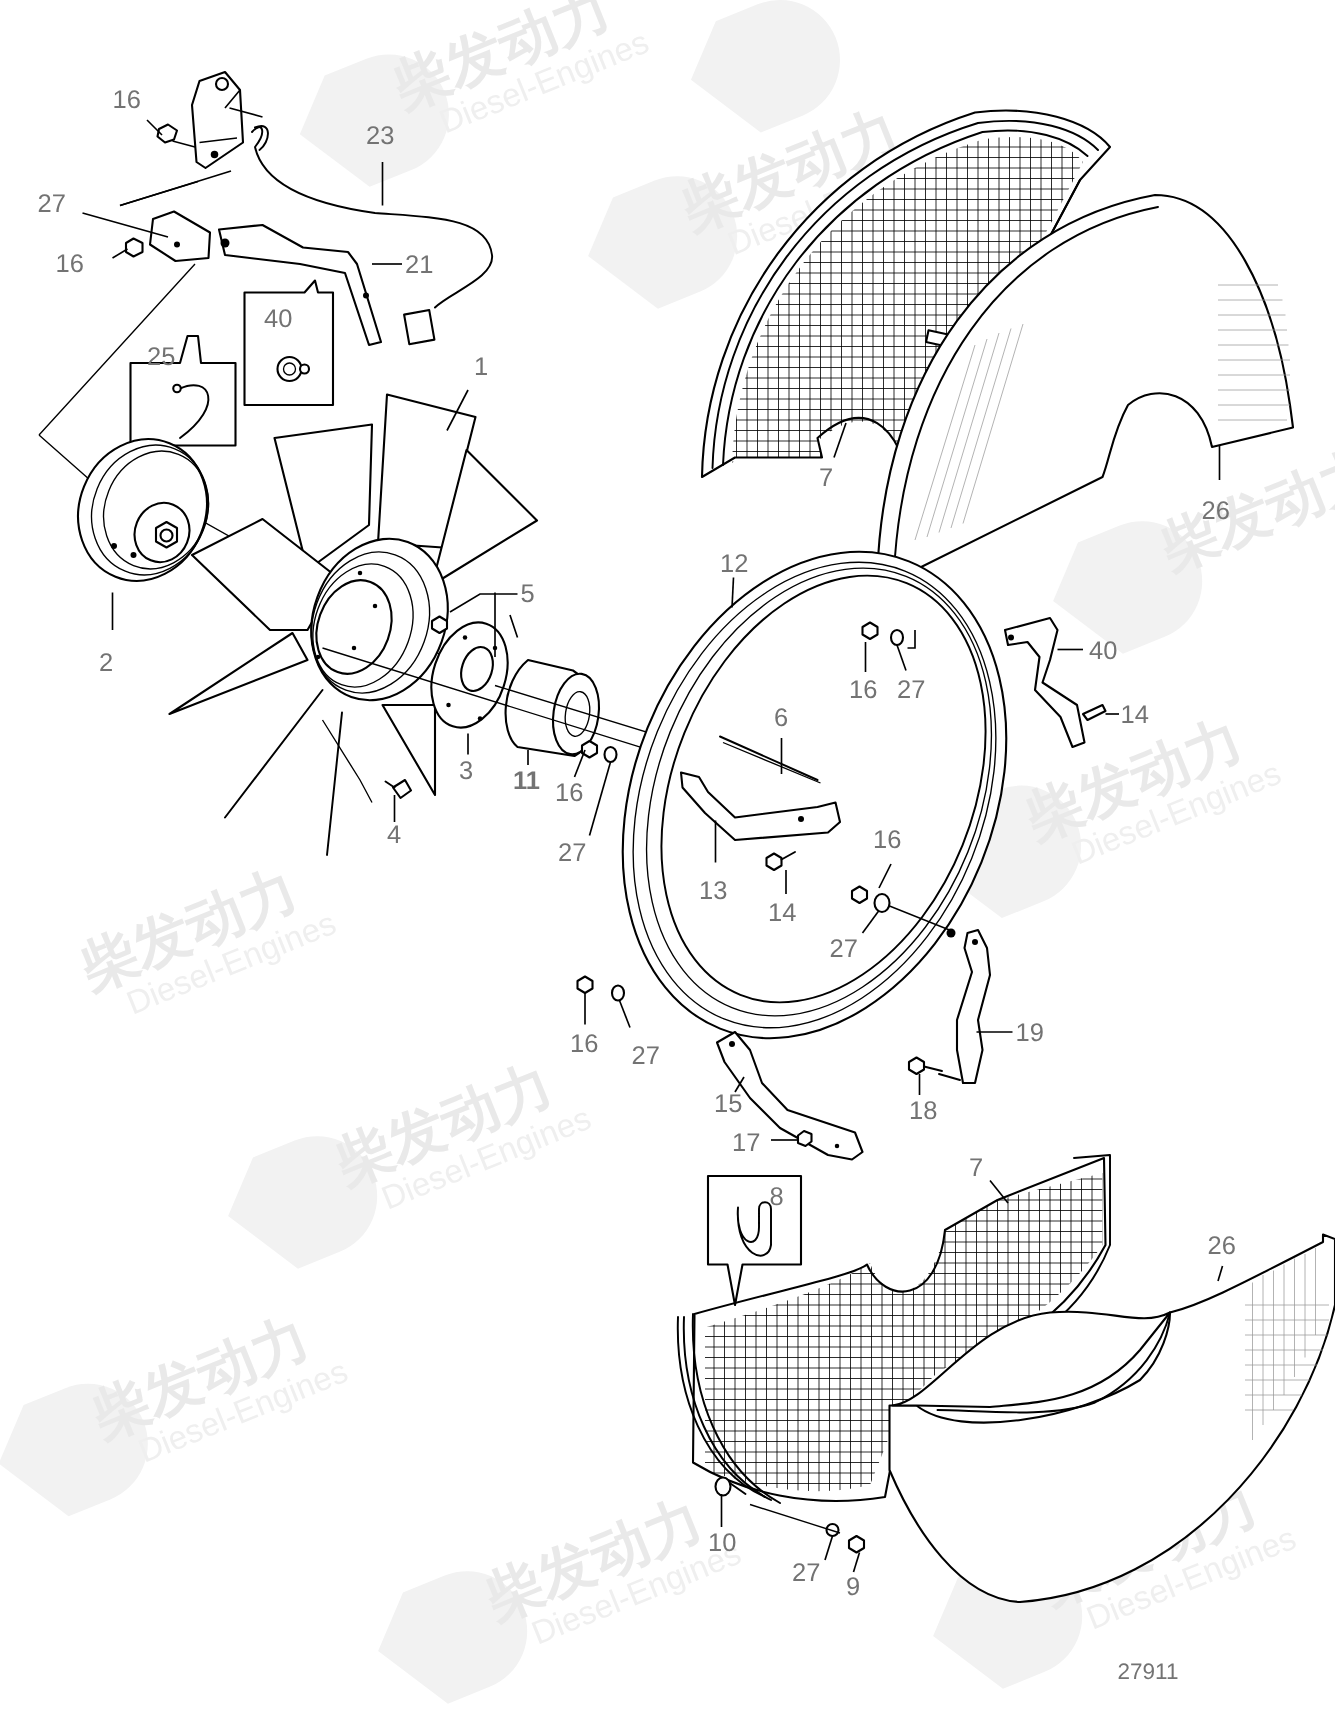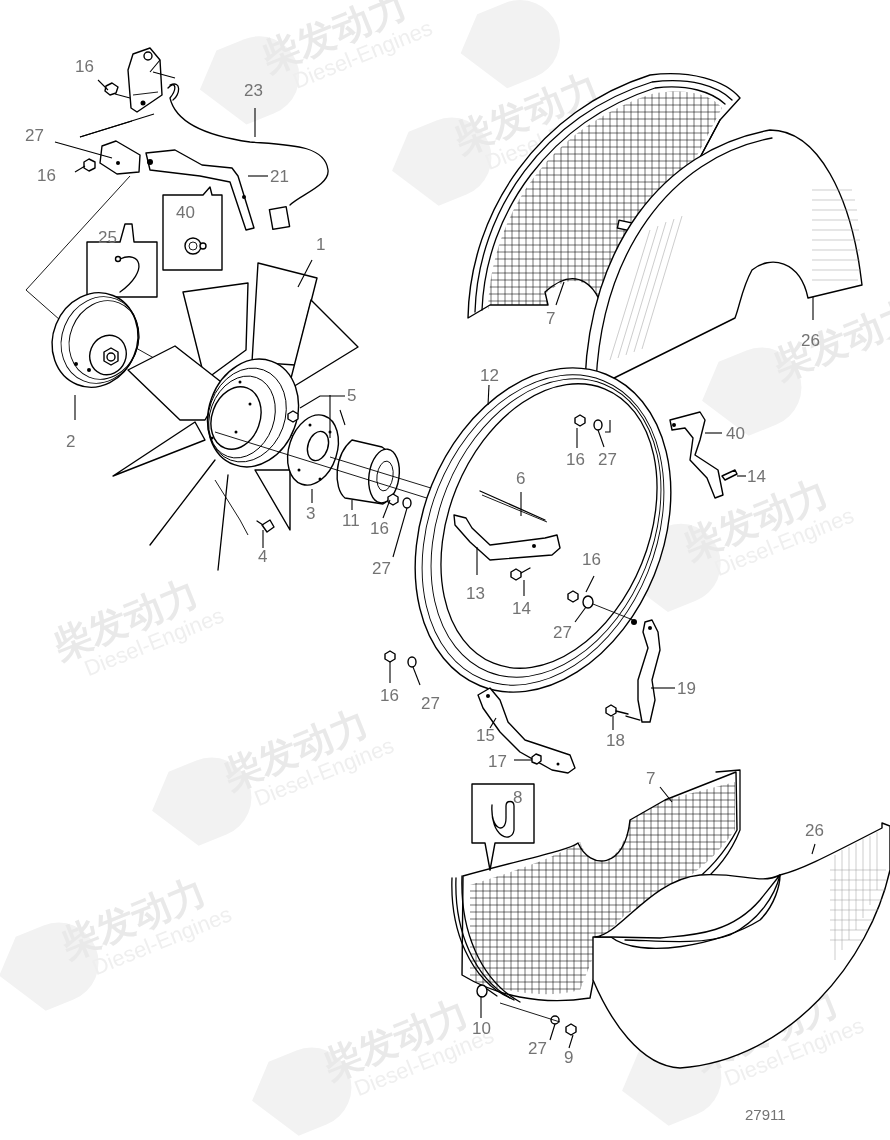--- a/index.html
+++ b/index.html
@@ -471,21 +471,21 @@
 <div class="callout" style="left:801px;top:332px;">26</div>
 <div class="callout" style="left:480px;top:367px;">12</div>
 <div class="callout" style="left:347px;top:387px;">5</div>
 <div class="callout" style="left:66px;top:433px;">2</div>
 <div class="callout" style="left:726px;top:425px;">40</div>
 <div class="callout" style="left:566px;top:451px;">16</div>
 <div class="callout" style="left:598px;top:451px;">27</div>
 <div class="callout" style="left:747px;top:468px;">14</div>
 <div class="callout" style="left:516px;top:470px;">6</div>
 <div class="callout" style="left:306px;top:505px;">3</div>
-<div class="callout" style="left:342px;top:512px;">11</div>
+<div class="callout" style="left:342px;top:512px;font-weight:bold;">11</div>
 <div class="callout" style="left:370px;top:520px;">16</div>
 <div class="callout" style="left:258px;top:548px;">4</div>
 <div class="callout" style="left:372px;top:560px;">27</div>
 <div class="callout" style="left:582px;top:551px;">16</div>
 <div class="callout" style="left:466px;top:585px;">13</div>
 <div class="callout" style="left:512px;top:600px;">14</div>
 <div class="callout" style="left:553px;top:624px;">27</div>
 <div class="callout" style="left:677px;top:680px;">19</div>
 <div class="callout" style="left:380px;top:687px;">16</div>
 <div class="callout" style="left:421px;top:695px;">27</div>

